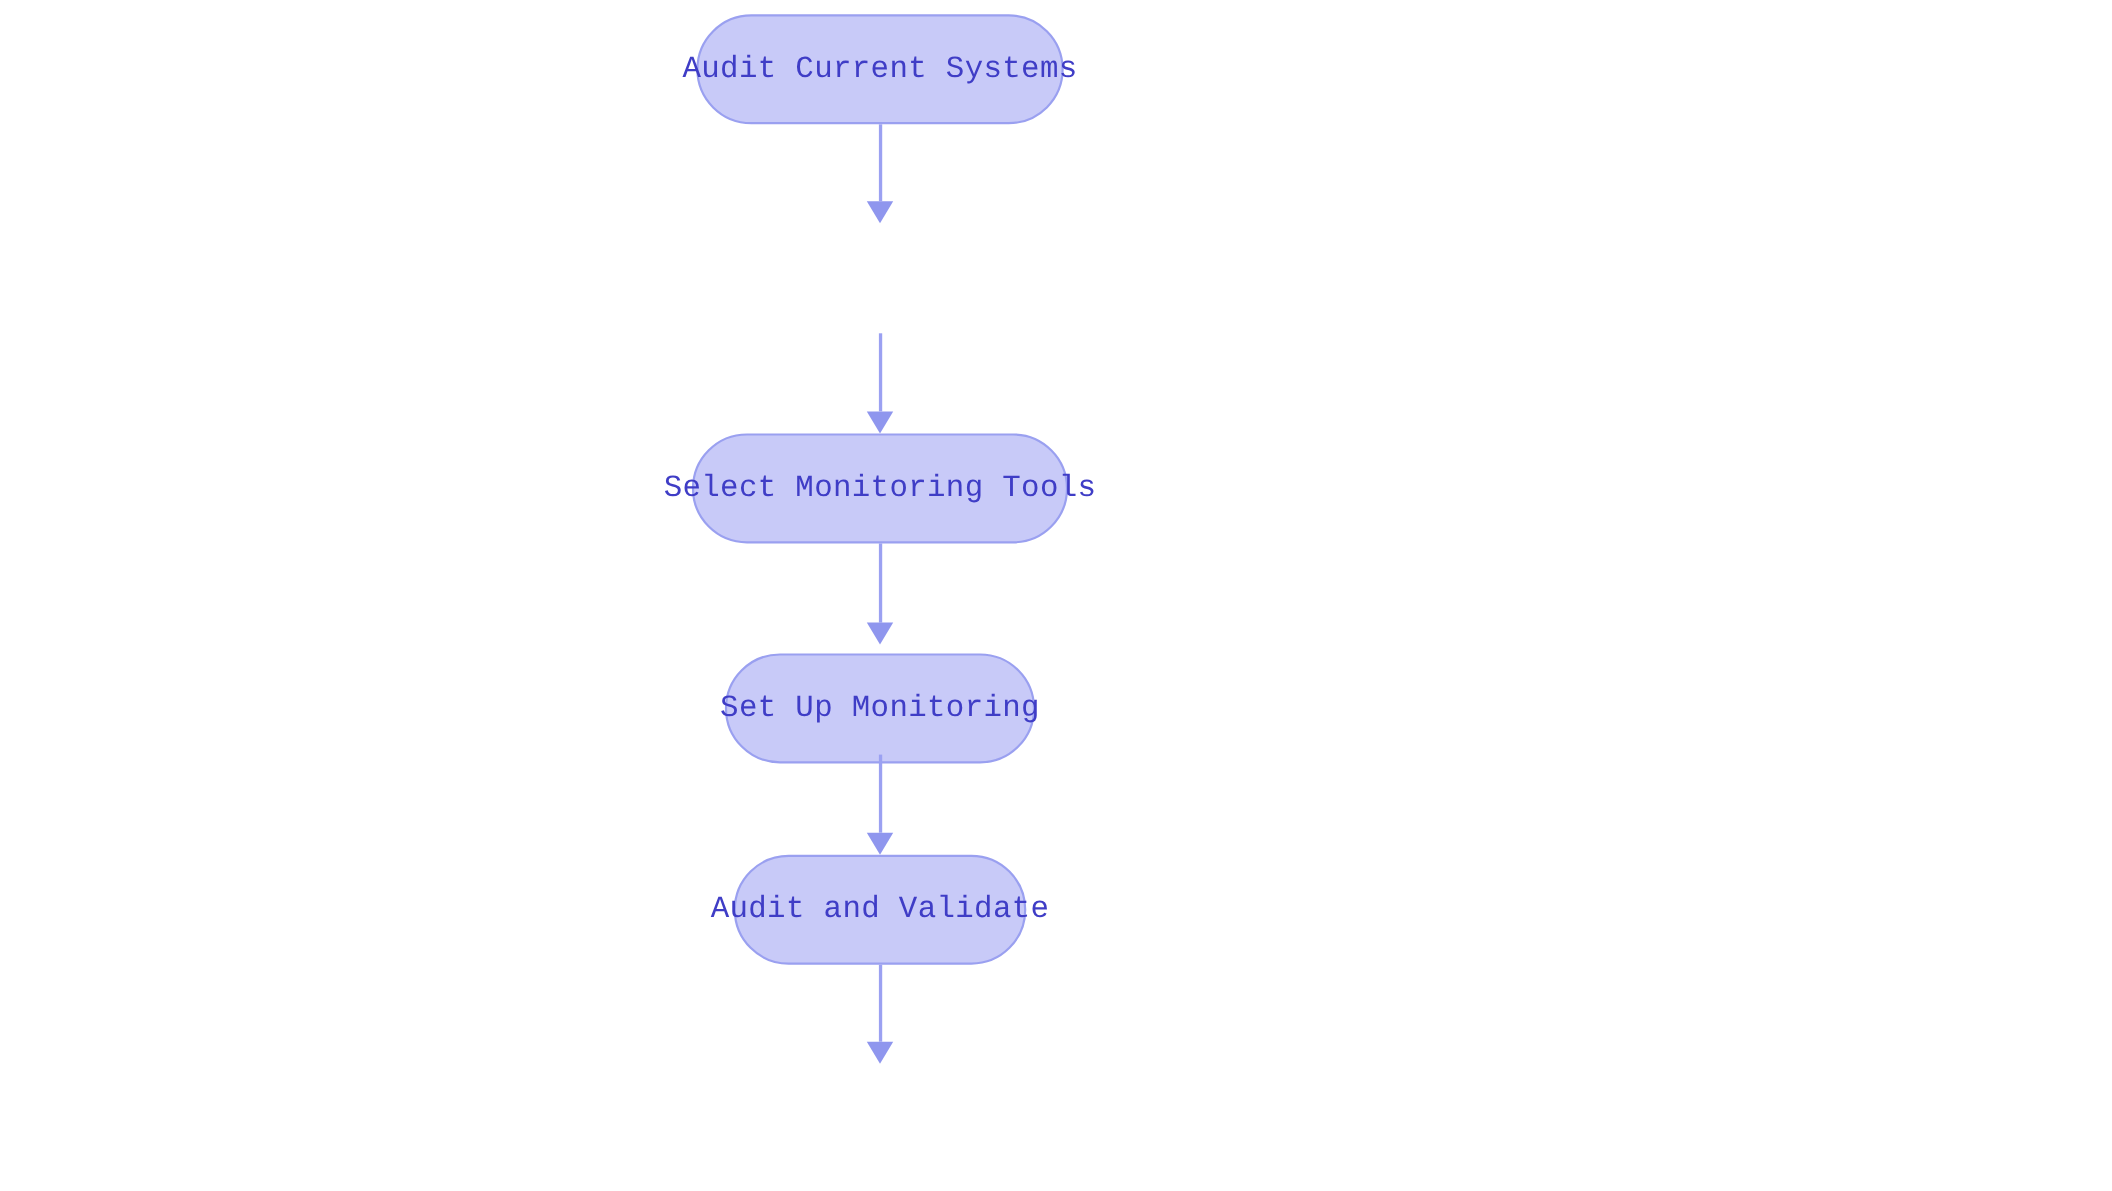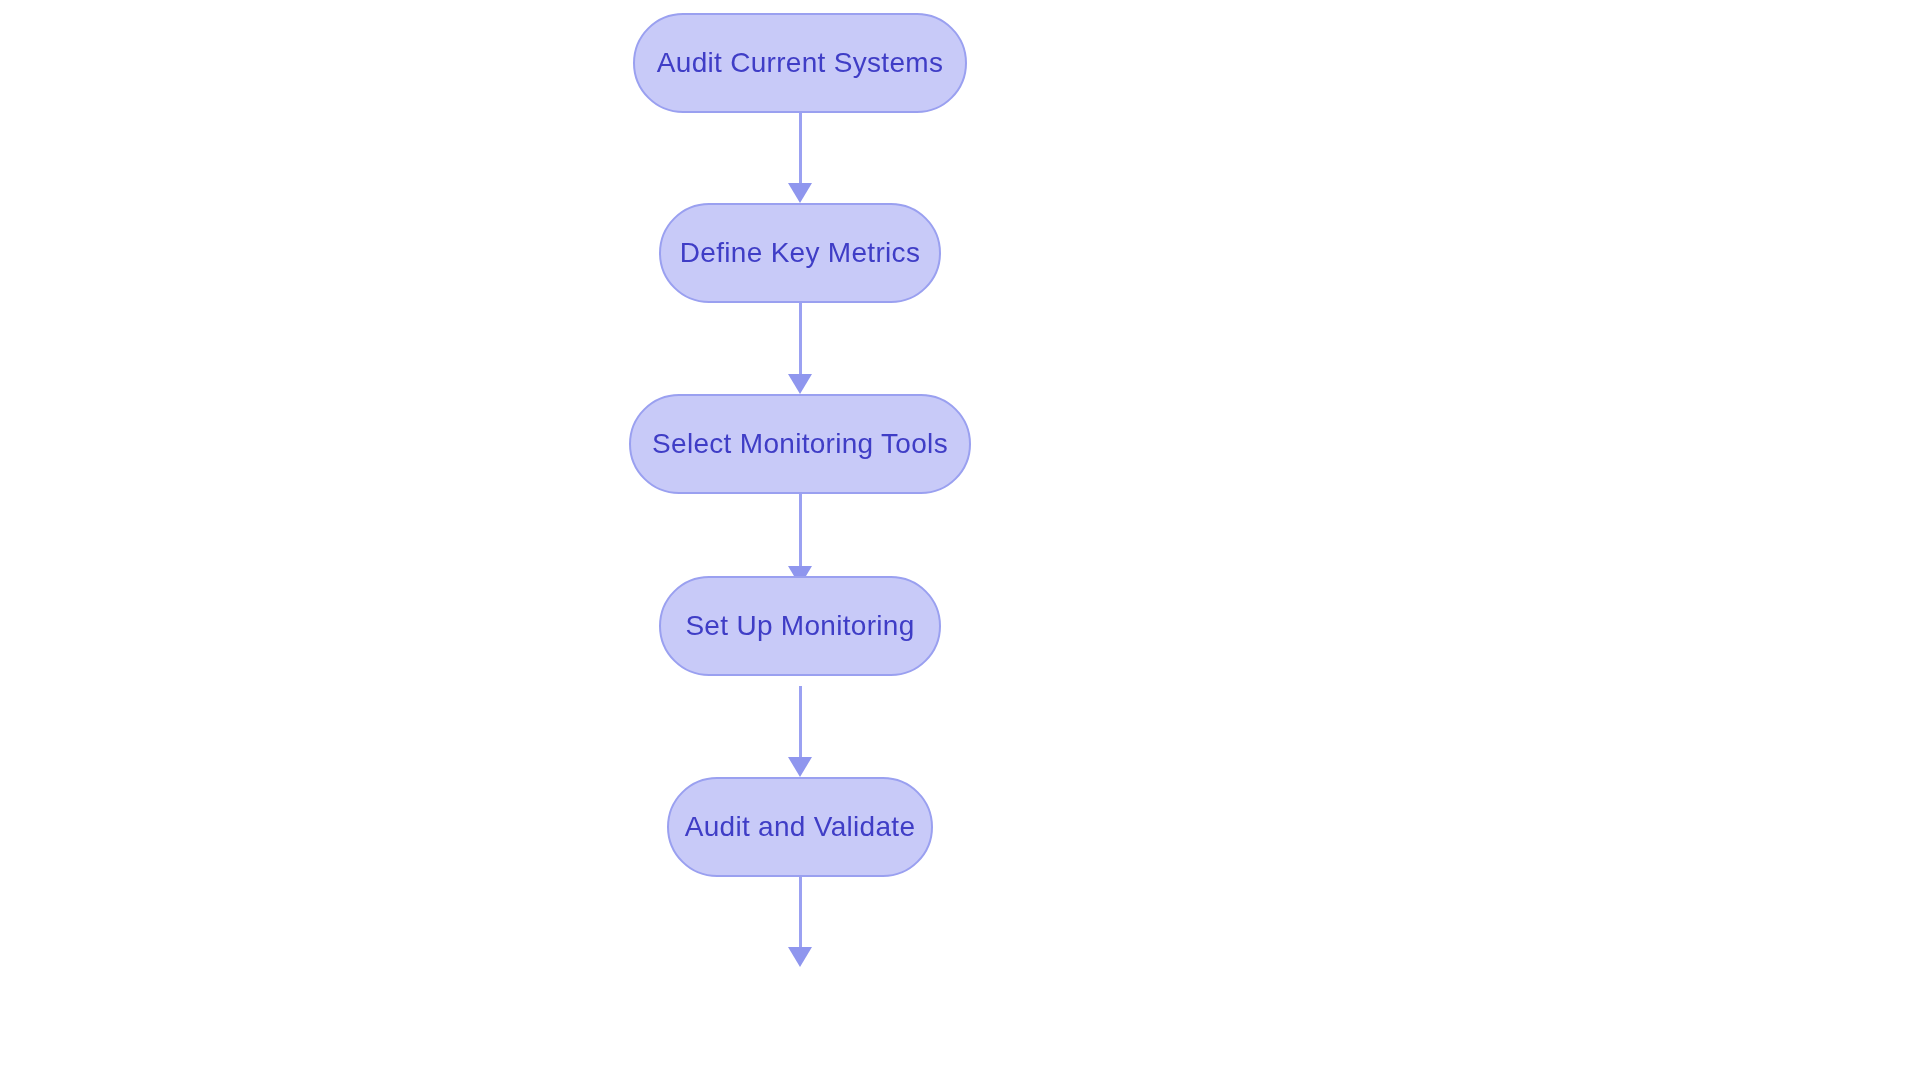--- a/index.html
+++ b/index.html
@@ -11,21 +11,21 @@
     --arrow-head: #8f96ee;
   }
   * { margin: 0; padding: 0; box-sizing: border-box; }
   html, body { background: var(--background); }
   .canvas {
     position: relative;
     width: 1600px;
     height: 1083px;
     background: var(--background);
     overflow: hidden;
-    font-family: Liberation Sans, sans-serif;
+    font-family: Liberation Mono, monospace;
   }
   .node {
     position: absolute;
     left: 50%;
     transform: translateX(-50%);
     height: 100px;
     border-radius: 50px;
     background: var(--node-fill);
     border: 2px solid var(--node-border);
     display: flex;
@@ -35,21 +35,21 @@
   .node-label {
     color: var(--node-text);
     font-size: 28px;
     font-weight: 500;
     letter-spacing: 0.3px;
     white-space: nowrap;
   }
   .n1 { top: 13px;  width: 334px; }
   .n2 { top: 203px; width: 282px; }
   .n3 { top: 394px; width: 342px; }
-  .n4 { top: 576px; width: 282px; }
+  .n4 { top: 594px; width: 282px; }
   .n5 { top: 777px; width: 266px; }
   .n6 { top: 967px; width: 222px; }
   .arrow {
     position: absolute;
     left: 50%;
     transform: translateX(-50%);
     width: 24px;
     display: flex;
     flex-direction: column;
     align-items: center;
@@ -79,23 +79,20 @@
 
   <div class="node n1">
     <span class="node-label">Audit Current Systems</span>
   </div>
 
   <div class="arrow a1">
     <div class="arrow-line"></div>
     <div class="arrow-head"></div>
   </div>
 
-  <div class="node n2">
-    <span class="node-label">Define Key Metrics</span>
-  </div>
 
   <div class="arrow a2">
     <div class="arrow-line"></div>
     <div class="arrow-head"></div>
   </div>
 
   <div class="node n3">
     <span class="node-label">Select Monitoring Tools</span>
   </div>
 

